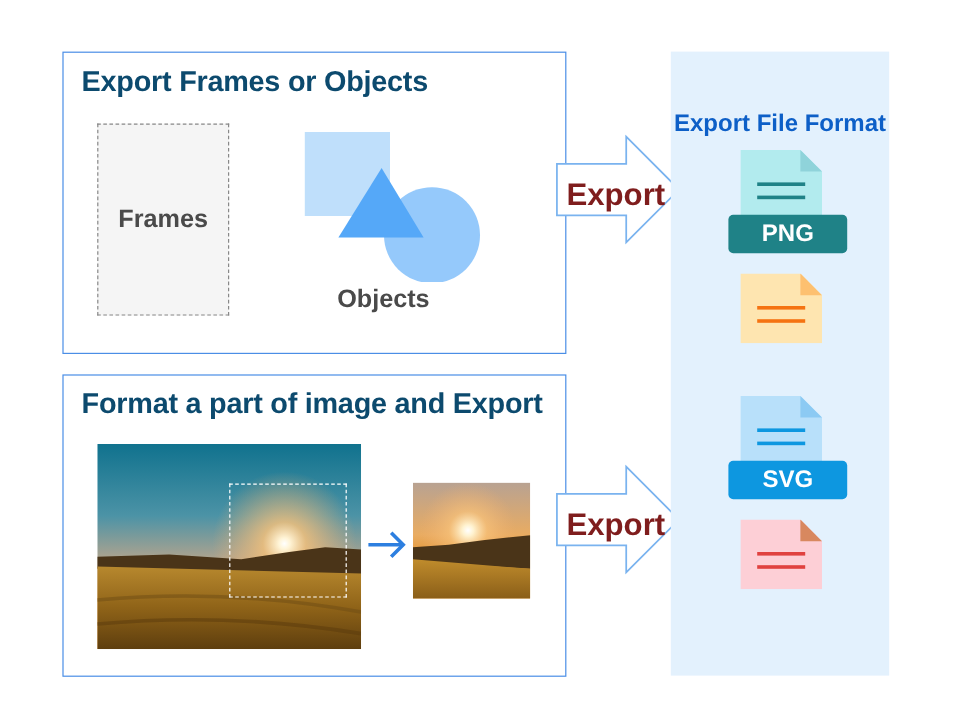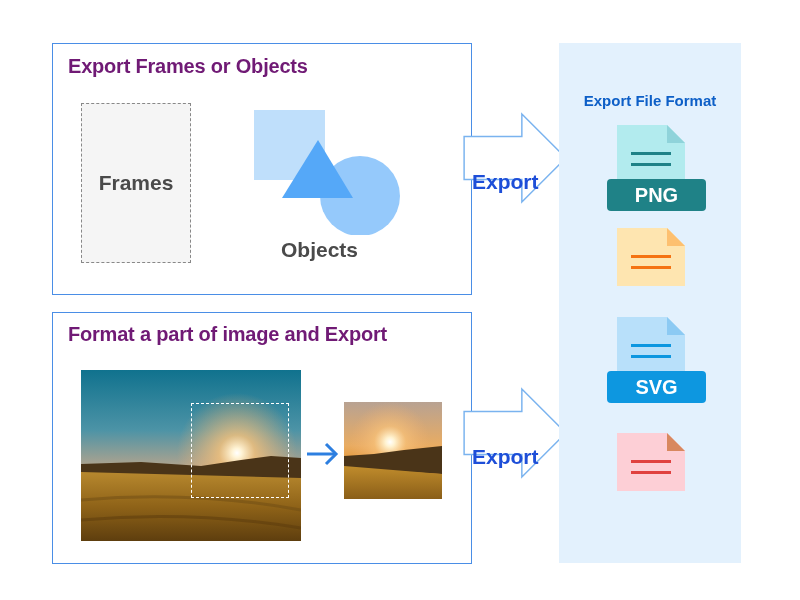--- a/index.html
+++ b/index.html
@@ -1,26 +1,26 @@
 <!DOCTYPE html>
 <html><head>
 <meta charset="utf-8">
 <style>
   html, body { margin: 0; padding: 0; background: #ffffff; }
   body { width: 800px; height: 600px; position: relative; overflow: hidden; font-family: "Liberation Sans", sans-serif; }
   .abs { position: absolute; }
   .box { position: absolute; border: 1.5px solid #4a8ee6; box-sizing: border-box; background: #fff; }
-  .box-title { position: absolute; color: #701a75; font-weight: bold; font-size: 20px; letter-spacing: -0.2px; white-space: nowrap; }
+  .box-title { position: absolute; color: #0c4a6e; font-weight: bold; font-size: 24px; letter-spacing: -0.2px; white-space: nowrap; }
   .frame { position: absolute; left: 81px; top: 103px; width: 110px; height: 160px; background: #f5f5f5; border: 1px dashed #888; box-sizing: border-box; display: flex; align-items: center; justify-content: center; }
   .frame span { font-weight: bold; font-size: 21px; color: #4a4a4a; }
   .objects-label { position: absolute; left: 281px; top: 238px; font-weight: bold; font-size: 21px; color: #4a4a4a; text-align: center; }
   .panel { position: absolute; left: 559px; top: 43px; width: 182px; height: 520px; background: #e3f1fd; }
-  .panel-title { position: absolute; left: 0; width: 182px; top: 92px; text-align: center; color: #0d5fc7; font-weight: bold; font-size: 15px; }
+  .panel-title { position: absolute; left: 0; width: 182px; top: 92px; text-align: center; color: #0d5fc7; font-weight: bold; font-size: 20px; }
   .arrow { position: absolute; width: 110px; height: 92px; }
-  .arrow-label { position: absolute; color: #1d4ed8; font-weight: bold; font-size: 21px; margin-top: 23px; }
+  .arrow-label { position: absolute; color: #7f1d1d; font-weight: bold; font-size: 26px; }
   .fileicon { position: absolute; left: 606px; width: 90px; height: 88px; }
   .badge { position: absolute; left: 1px; top: 54px; width: 99px; height: 32px; border-radius: 4px; color: #fff; font-weight: bold; font-size: 20px; display: flex; align-items: center; justify-content: center; }
   .photo { position: absolute; overflow: hidden; }
   .sel { position: absolute; left: 191px; top: 403px; width: 98px; height: 95px; border: 1.5px dashed #ffffff; box-sizing: border-box; }
 </style>
 </head>
 <body>
 
 <div class="box" style="left:52px; top:43px; width:420px; height:252px;"></div>
 <div class="box-title" style="left:68px; top:55px;">Export Frames or Objects</div>
@@ -128,21 +128,21 @@
 
 <div class="fileicon" style="top:228px;">
   <svg class="abs" style="left:11px; top:0;" width="68" height="58" viewBox="0 0 68 58">
     <path d="M0 0 L50 0 L68 18 L68 58 L0 58 Z" fill="#fee5b0"></path>
     <path d="M50 0 L68 18 L50 18 Z" fill="#fdc070"></path>
     <rect x="14" y="27" width="40" height="3" fill="#f57312"></rect>
     <rect x="14" y="38" width="40" height="3" fill="#f57312"></rect>
   </svg>
 </div>
 
-<div class="fileicon" style="top:317px;">
+<div class="fileicon" style="top:330px;">
   <svg class="abs" style="left:11px; top:0;" width="68" height="58" viewBox="0 0 68 58">
     <path d="M0 0 L50 0 L68 18 L68 58 L0 58 Z" fill="#b8e0fa"></path>
     <path d="M50 0 L68 18 L50 18 Z" fill="#8ccaf3"></path>
     <rect x="14" y="27" width="40" height="3" fill="#0d97e0"></rect>
     <rect x="14" y="38" width="40" height="3" fill="#0d97e0"></rect>
   </svg>
   <div class="badge" style="background:#0d97e0;">SVG</div>
 </div>
 
 <div class="fileicon" style="top:433px;">

